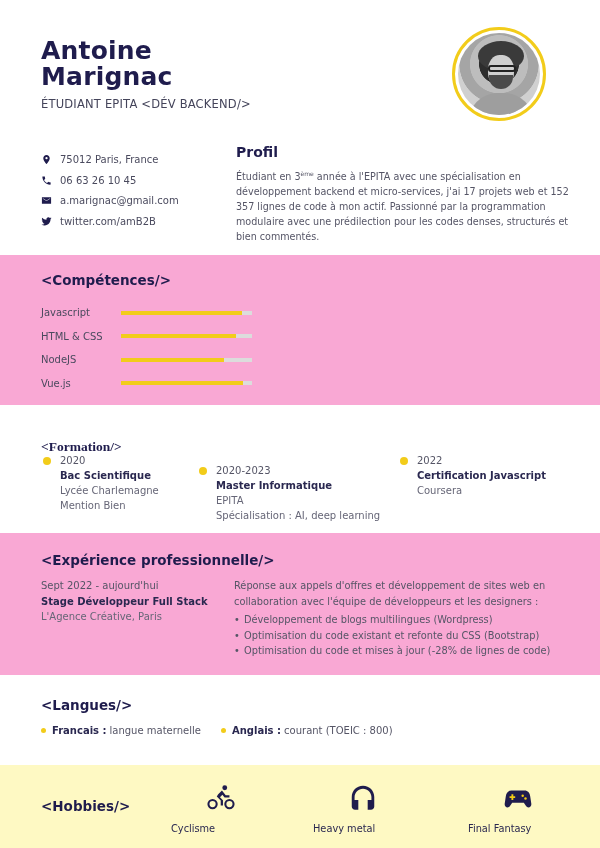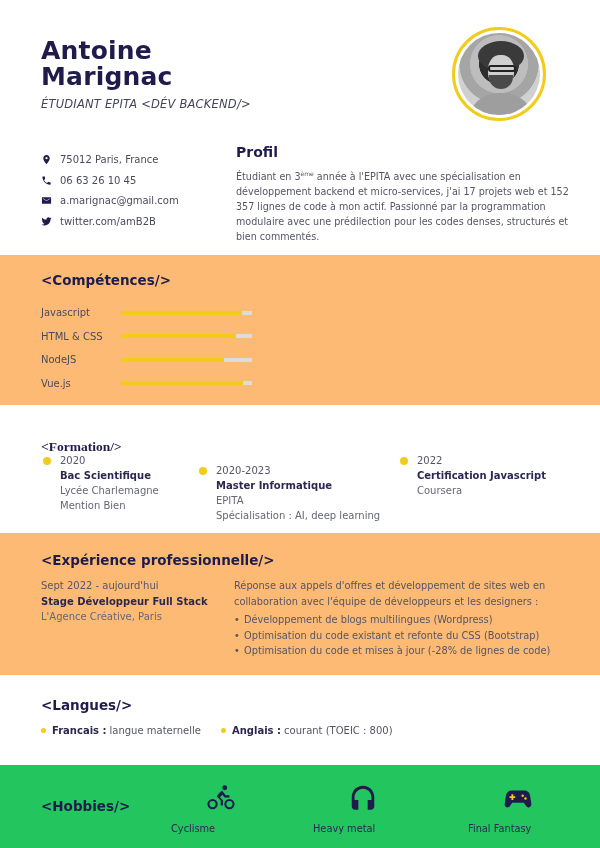--- a/index.html
+++ b/index.html
@@ -2,41 +2,41 @@
 <html><head>
 <meta charset="utf-8">
 <style>
   * { box-sizing: border-box; margin: 0; padding: 0; }
   html, body { width: 600px; height: 848px; overflow: hidden; background: #ffffff; }
   body { font-family: "DejaVu Sans", sans-serif; color: #555566; position: relative; }
 
   
   .header { position: absolute; left: 0; top: 0; width: 600px; height: 140px; }
   .name { position: absolute; left: 41px; top: 38px; font-size: 25px; line-height: 26px; font-weight: bold; color: #1f1c4d; letter-spacing: 0.2px; }
-  .subtitle { position: absolute; left: 41px; top: 97px; font-size: 11.5px; color: #44445a; letter-spacing: 0.2px; font-style: italic; }
+  .subtitle { position: absolute; left: 41px; top: 97px; font-size: 11.5px; color: #44445a; letter-spacing: 0.2px; }
   .photo { position: absolute; left: 452px; top: 27px; width: 94px; height: 94px; border-radius: 50%; border: 3px solid #f2cc1a; background: #fff; padding: 3px; }
   .photo-inner { width: 100%; height: 100%; border-radius: 50%; background: radial-gradient(circle at 50% 38%, #d9d9d9 0 14%, #2d2d2d 15% 30%, #bdbdbd 31% 44%, #a5a5a5 45% 60%, #d0d0d0 61%); overflow: hidden; position: relative; }
   .photo-inner .face { position: absolute; left: 30px; top: 22px; width: 26px; height: 32px; border-radius: 45%; background: #cfcfcf; }
   .photo-inner .hair { position: absolute; left: 20px; top: 8px; width: 46px; height: 30px; border-radius: 50%; background: #3a3a3a; }
   .photo-inner .glasses { position: absolute; left: 30px; top: 32px; width: 28px; height: 7px; border: 2px solid #222; border-radius: 3px; }
   .photo-inner .beard { position: absolute; left: 31px; top: 42px; width: 24px; height: 14px; border-radius: 0 0 12px 12px; background: #4a4a4a; }
   .photo-inner .shirt { position: absolute; left: 10px; top: 60px; width: 66px; height: 40px; border-radius: 30px 30px 0 0; background: #9e9e9e; }
 
   
   .contact { position: absolute; left: 41px; top: 154px; }
   .contact-item { display: flex; height: 20.5px; font-size: 10px; color: #4a4a5e; }
   .contact-item svg { width: 11px; height: 11px; margin-right: 8px; fill: #1f1c4d; }
   .profile { position: absolute; left: 236px; top: 144px; width: 340px; }
   .profile h2 { font-size: 14px; font-weight: bold; color: #1f1c4d; margin-bottom: 6px; }
   .profile p { font-size: 9.6px; line-height: 15px; color: #555566; }
   .profile sup { font-size: 6px; }
 
   
   .section { position: absolute; left: 0; width: 600px; }
-  .grey { background: #fdba74; }
+  .grey { background: #f9a8d4; }
   .sec-title { position: absolute; left: 41px; font-size: 13.5px; font-weight: bold; color: #1f1c4d; }
 
   
   .skills-col { position: absolute; top: 46px; }
   .skill { display: flex; align-items: center; height: 23.5px; }
   .skill-label { width: 80px; font-size: 10px; color: #4a4a5e; }
   .skill-bar { width: 131px; height: 4px; background: #dcdcdc; position: relative; }
   .skill-fill { position: absolute; left: 0; top: 0; height: 4px; background: #f2cc1a; }
 
   
@@ -56,21 +56,21 @@
   .exp-right li { position: relative; padding-left: 10px; }
   .exp-right li::before { content: "•"; position: absolute; left: 0; top: 0; color: #555566; }
 
   
   .lang-row { position: absolute; top: 50px; left: 41px; width: 540px; display: flex; font-size: 10px; color: #555566; }
   .lang { display: flex; align-items: center; position: relative; }
   .lang .ldot { width: 5px; height: 5px; border-radius: 50%; background: #f2cc1a; margin-right: 6px; }
   .lang b { color: #2a2850; margin-right: 3px; }
 
   
-  .hobbies { position: absolute; left: 0; top: 765px; width: 600px; height: 83px; background: #22c55e; }
+  .hobbies { position: absolute; left: 0; top: 765px; width: 600px; height: 83px; background: #fef9c3; }
   .hobbies .sec-title { top: 33px; }
   .hobby { position: absolute; top: 18px; width: 100px; text-align: left; }
   .hobby svg { width: 30px; height: 30px; fill: #1f1c4d; display: block; margin: 0 auto; }
   .hobby .hlabel { font-size: 9.8px; color: #2a2850; margin-top: 10px; }
 </style>
 </head>
 <body>
 
 <div class="header">
   <div class="name">

